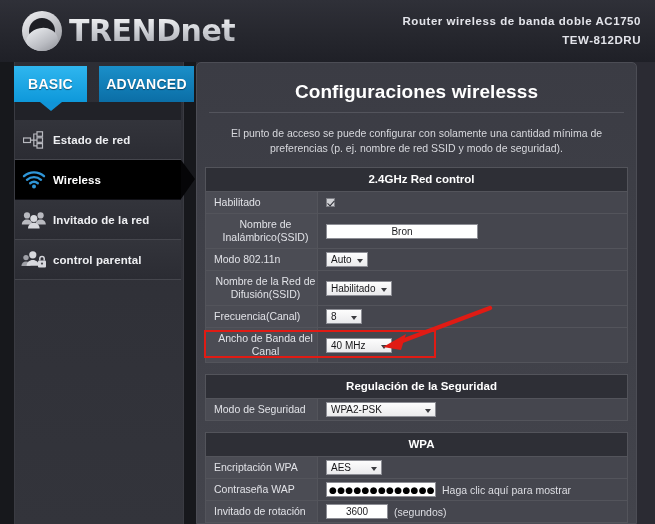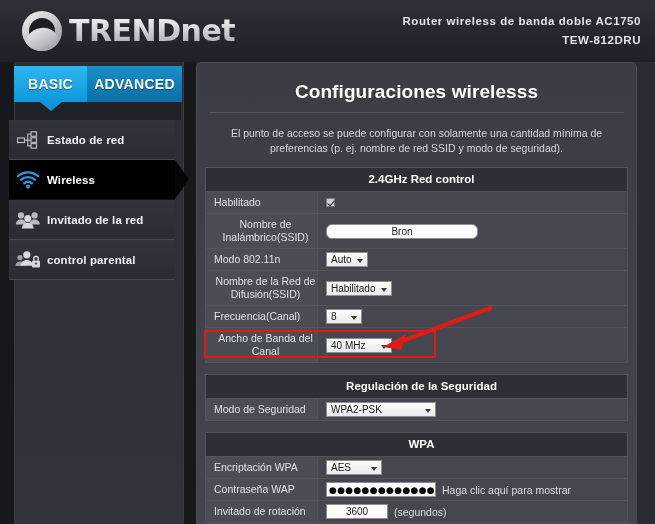--- a/index.html
+++ b/index.html
@@ -46,38 +46,38 @@
   
   .navpanel{
     position:absolute;left:0;top:62px;width:196px;height:462px;
     background:#17181c;
   }
   .navpanel-inner{
     position:absolute;left:14px;top:0;width:168px;height:462px;
     background:linear-gradient(180deg,#2d2e35 0%,#33343b 100%);
     border-left:1px solid #3a3b42;border-right:1px solid #3a3b42;
   }
-  .tabs{position:absolute;left:14px;top:4px;width:168px;height:36px;display:flex;z-index:6;}
+  .tabs{position:absolute;left:14px;top:4px;width:168px;height:36px;display:flex;z-index:6;gap:12px;}
   .tab{
     flex:0 0 auto;height:36px;line-height:36px;text-align:center;
     font-size:14px;font-weight:bold;color:#ffffff;letter-spacing:0.3px;
     text-shadow:0 1px 1px rgba(0,0,0,.45);
   }
   .tab.basic{width:73px;background:linear-gradient(180deg,#2fb6ef 0%,#0e98da 100%);}
   .tab.adv{width:95px;background:linear-gradient(180deg,#1a8fc9 0%,#0b6ea6 100%);}
   .tab-arrow{
     position:absolute;left:40px;top:40px;width:0;height:0;
     border-left:11px solid transparent;border-right:11px solid transparent;
     border-top:9px solid #1195d8;z-index:6;
   }
   .nav-gap{
     position:absolute;left:15px;top:40px;width:166px;height:18px;
     background:#212228;
   }
-  .navlist{position:absolute;left:9px;top:58px;width:166px;z-index:4;}
+  .navlist{position:absolute;left:15px;top:58px;width:166px;z-index:4;}
   .navitem{
     position:relative;height:39px;display:flex;align-items:center;
     border-bottom:1px solid #45464d;
     background:linear-gradient(180deg,#33343b 0%,#2b2c33 100%);
   }
   .navitem.active{
     background:#000000;border-bottom:1px solid #111117;
   }
   .navitem.active .ptr{
     position:absolute;right:-14px;top:0;width:0;height:0;
@@ -128,21 +128,21 @@
   }
   .cbx:after{
     content:"";position:absolute;left:2px;top:0px;width:3px;height:6px;
     border:solid #2b2c33;border-width:0 1.4px 1.4px 0;transform:rotate(42deg);
   }
   .txtinput{
     height:15px;background:#ffffff;border:1px solid #8d8e95;box-sizing:border-box;
     font-size:10px;color:#1d1d20;padding:0 3px;line-height:14px;
     font-family:"Liberation Sans", sans-serif;
   }
-  .w-ssid{width:152px;border-radius:6px;}
+  .w-ssid{width:152px;}
   .w-interval{width:62px;}
   .sel{
     height:15px;background:linear-gradient(180deg,#fdfdfd 0%,#eaeaec 100%);
     border:1px solid #8d8e95;box-sizing:border-box;
     font-size:10px;color:#17171a;padding:0 15px 0 4px;line-height:13px;
     display:inline-flex;align-items:center;position:relative;
     font-family:"Liberation Sans", sans-serif;white-space:nowrap;
   }
   .sel:after{
     content:"";position:absolute;right:4px;top:6px;width:0;height:0;

